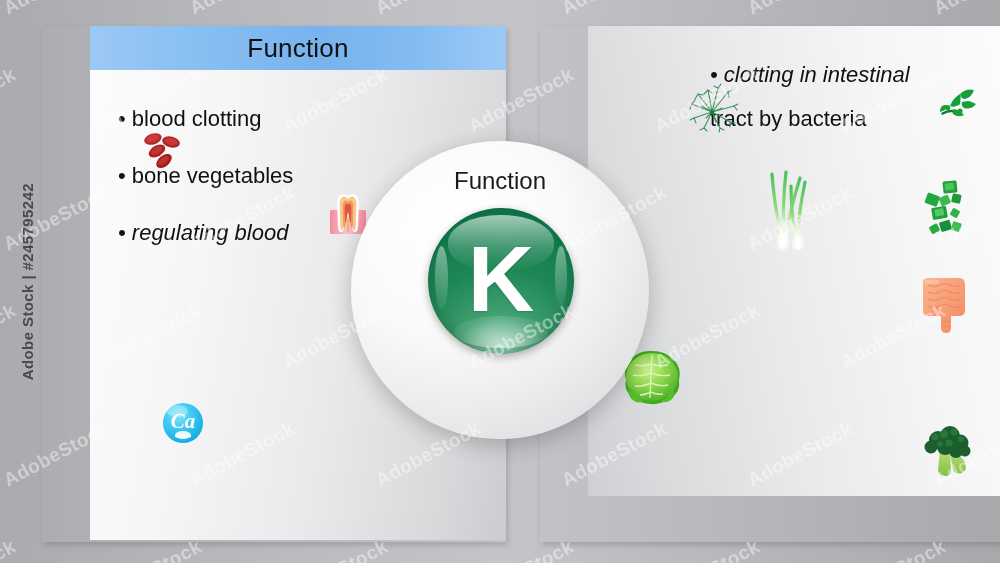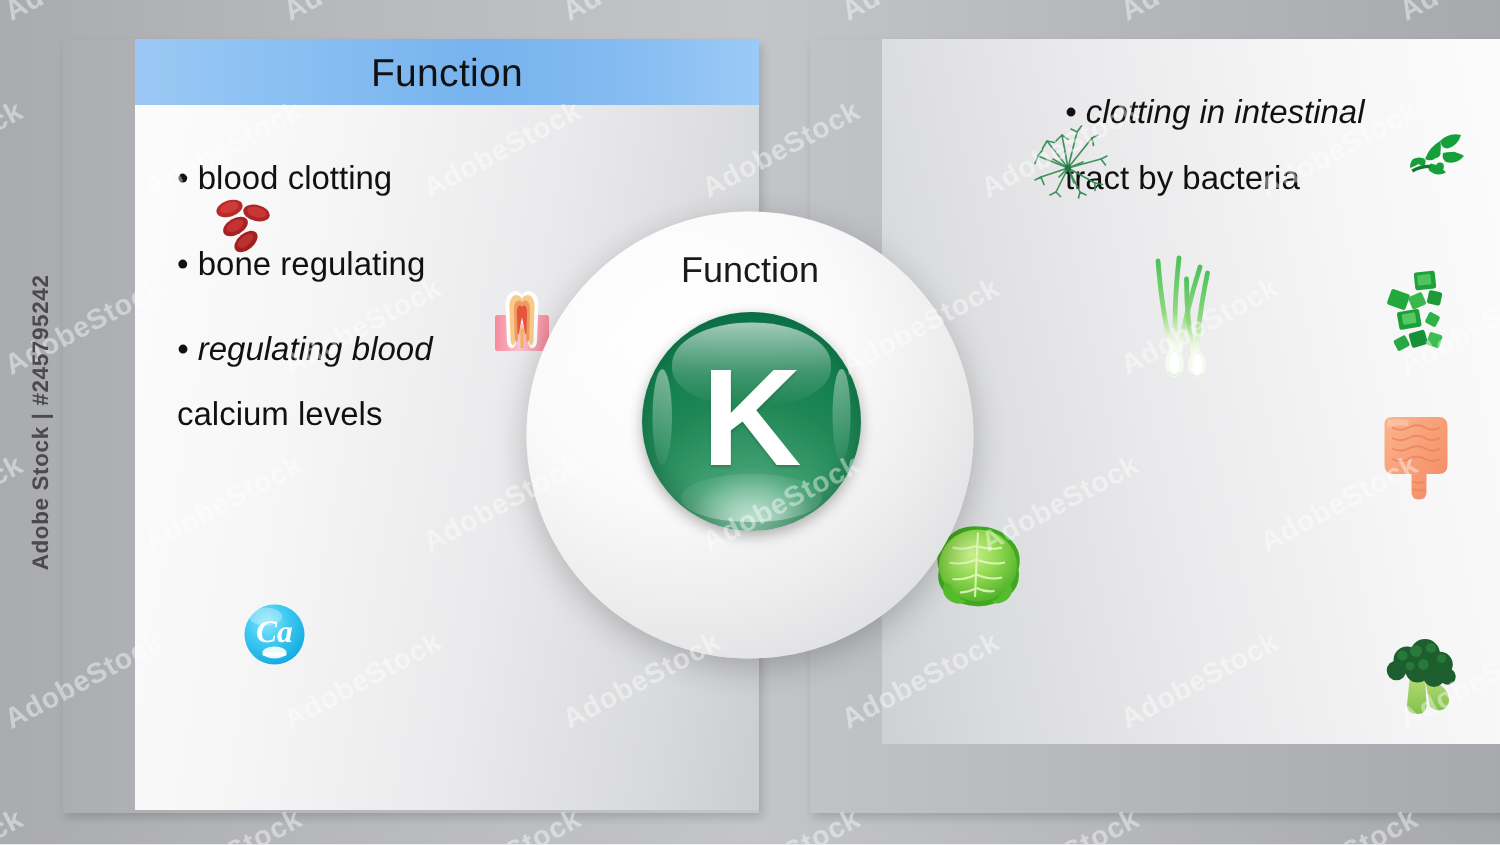--- a/index.html
+++ b/index.html
@@ -228,23 +228,22 @@
           <circle cx="23" cy="23" r="20" fill="url(#cag)"></circle>
           <ellipse cx="17" cy="11" rx="11" ry="6" fill="rgba(255,255,255,.30)"></ellipse>
           <text x="23" y="28" font-family="'Liberation Serif',serif" font-style="italic" font-size="21" font-weight="700" fill="#ffffff" text-anchor="middle">Ca</text>
           <ellipse cx="23" cy="35" rx="8" ry="4" fill="#ffffff" opacity=".9"></ellipse>
           <rect x="15" y="35" width="16" height="2.4" rx="1.2" fill="#ffffff" opacity=".9"></rect>
         </svg>
       </div>
 
       <div class="bullets" id="function-bullets">
         <div class="bullet">• blood clotting</div>
-        <div class="bullet">• bone regulating</div>
+        <div class="bullet">• bone vegetables</div>
         <div class="bullet two-line">• regulating blood</div>
-        <div class="bullet">calcium levels</div>
       </div>
     </div>
   </div>
 
   <div class="panel" id="panel-sources">
     <div class="panel-body">
 
       <div class="icon" style="left:90px;top:52px;width:70px;height:56px;">
         <svg viewBox="0 0 70 56" width="70" height="56">
           <g stroke="#2f8a4e" stroke-width="1.1" fill="none" opacity=".92" stroke-linecap="round">

